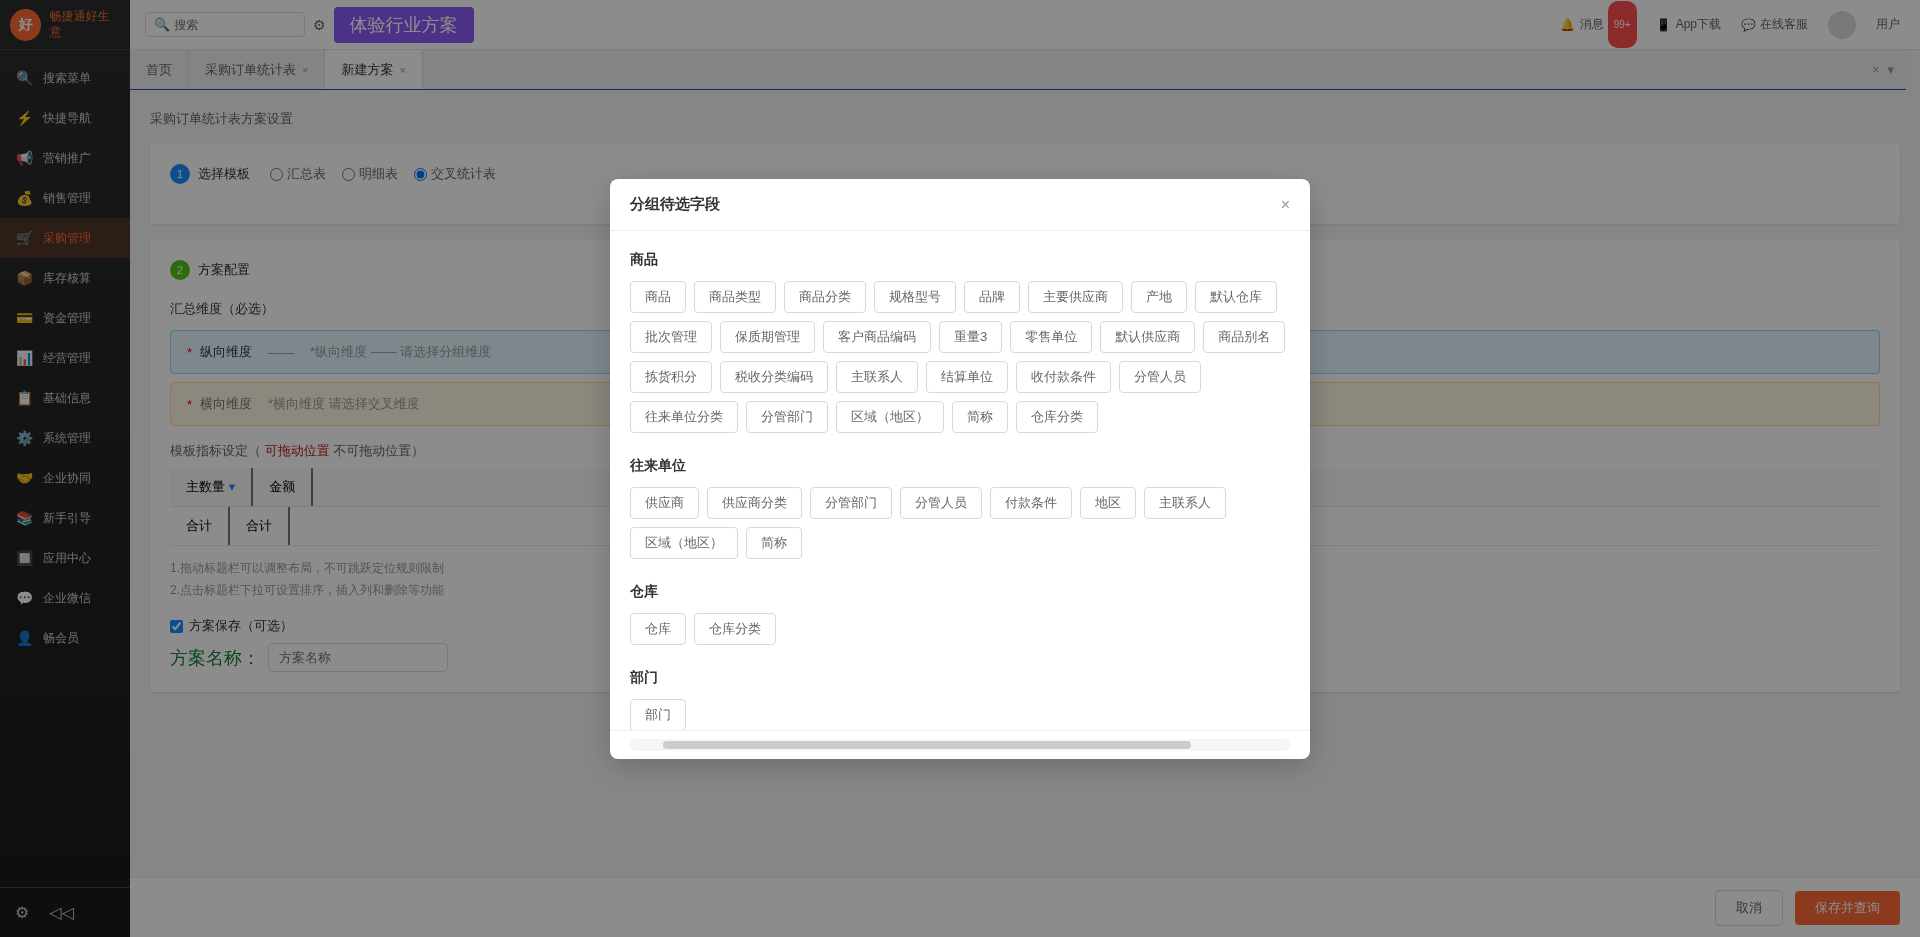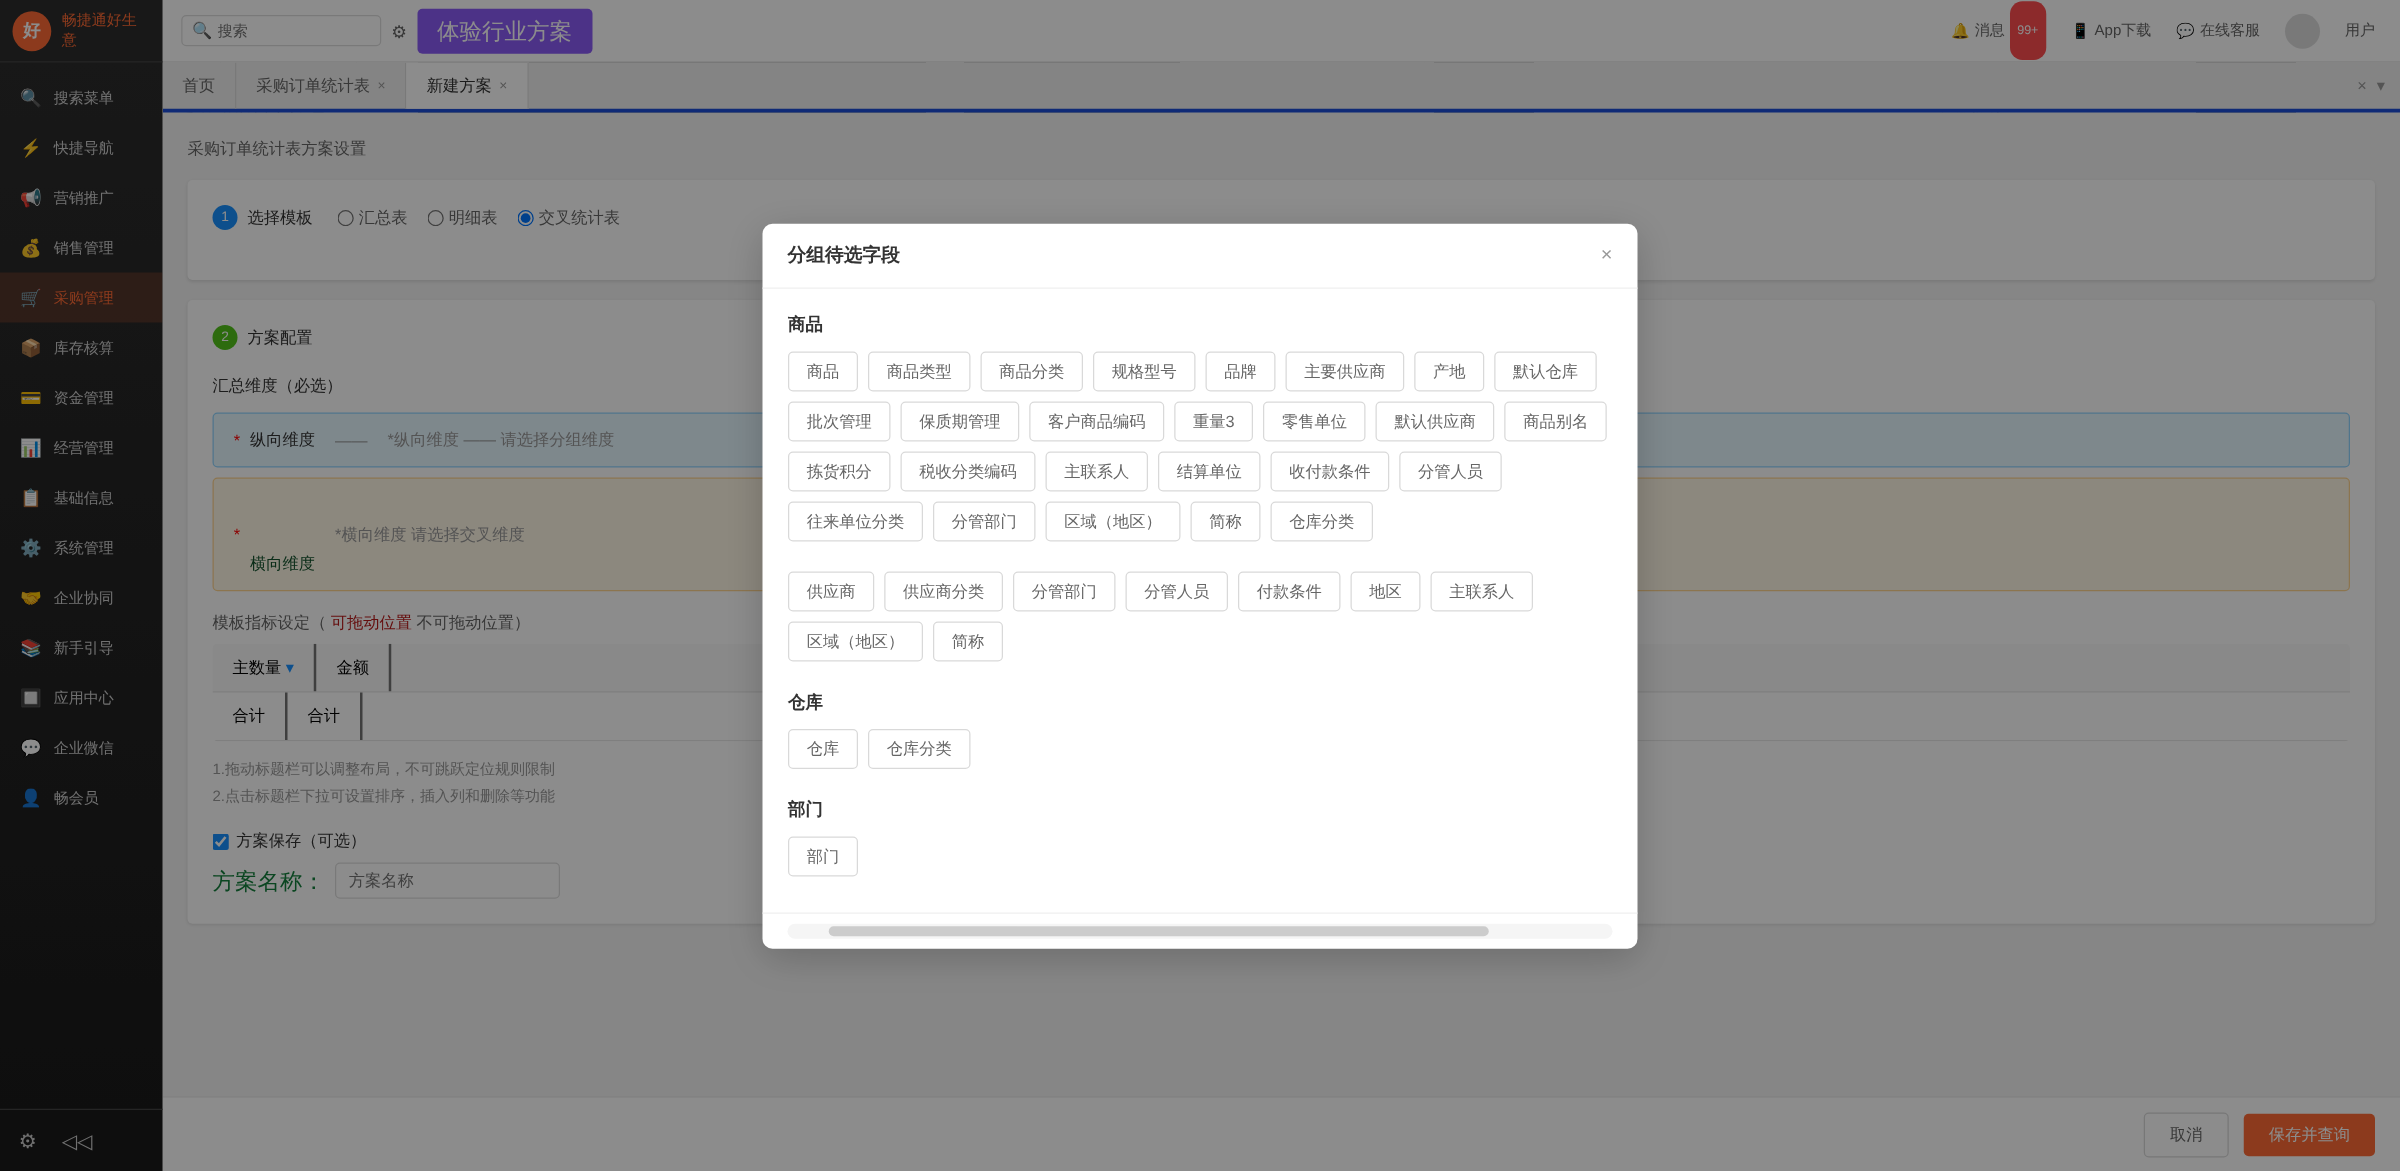--- a/index.html
+++ b/index.html
@@ -56,23 +56,23 @@
     }
     .header-right-item { display: flex; align-items: center; gap: 4px; color: #666; font-size: 12px; cursor: pointer; }
     .badge {
       background: #ff4d4f; color: white; border-radius: 10px; padding: 18px 6px;
       font-size: 10px; min-width: 18px; text-align: center;
     }
     .avatar { width: 28px; height: 28px; background: #ddd; border-radius: 50%; }
 
     
     .tab-bar {
-      position: fixed; left: 130px; top: 50px; right: 0; height: 40px;
+      position: fixed; left: 130px; top: 50px; right: 14px; height: 40px;
       background: #f0f0f0; display: flex; align-items: center; z-index: 9;
-      border-bottom: 3px solid #1d4ed8;
+      border-bottom: 1px solid #1d4ed8;
     }
     .tab {
       height: 100%; display: flex; align-items: center; padding: 0 16px;
       cursor: pointer; font-size: 13px; color: #666; border-right: 1px solid #ddd;
       gap: 6px;
     }
     .tab.active { background: #fff; color: #333; font-weight: 500; }
     .tab-close { color: #999; font-size: 11px; cursor: pointer; }
 
     
@@ -338,21 +338,21 @@
 
       <div class="dim-row" style="background:#e6f7ff;border:1px solid #91d5ff;border-radius:4px;margin-bottom:8px;">
         <span style="color:red;">*</span>
         <span style="color:#333;">纵向维度</span>
         <span style="color:#999;margin:0 8px;">——</span>
         <span style="color:#999;">*纵向维度 —— 请选择分组维度</span>
       </div>
 
       <div class="dim-row" style="background:#fff7e6;border:1px solid #ffd591;border-radius:4px;">
         <span style="color:red;">*</span>
-        <span style="color:#14532d;margin-top:47px;">横向维度</span>
+        <span style="color:#737373;">横向维度</span>
         <span style="color:#999;margin-left:8px;">*横向维度  请选择交叉维度</span>
       </div>
 
       <div style="margin-top:16px;font-size:13px;color:#666;">
         <span>模板指标设定（</span>
         <span style="color:#b91c1c;">可拖动位置</span>
         <span>不可拖动位置）</span>
       </div>
 
       <div class="stats-table" style="margin-top:8px;">
@@ -427,20 +427,21 @@
         <button class="field-tag">分管人员</button>
         <button class="field-tag">往来单位分类</button>
         <button class="field-tag">分管部门</button>
         <button class="field-tag">区域（地区）</button>
         <button class="field-tag">简称</button>
         <button class="field-tag">仓库分类</button>
       </div>
     </div>
 
     <div class="field-group">
+      <div class="field-group-title">往来单位</div>
       <div class="field-tags">
         <button class="field-tag">供应商</button>
         <button class="field-tag">供应商分类</button>
         <button class="field-tag">分管部门</button>
         <button class="field-tag">分管人员</button>
         <button class="field-tag">付款条件</button>
         <button class="field-tag">地区</button>
         <button class="field-tag">主联系人</button>
         <button class="field-tag">区域（地区）</button>
         <button class="field-tag">简称</button>

